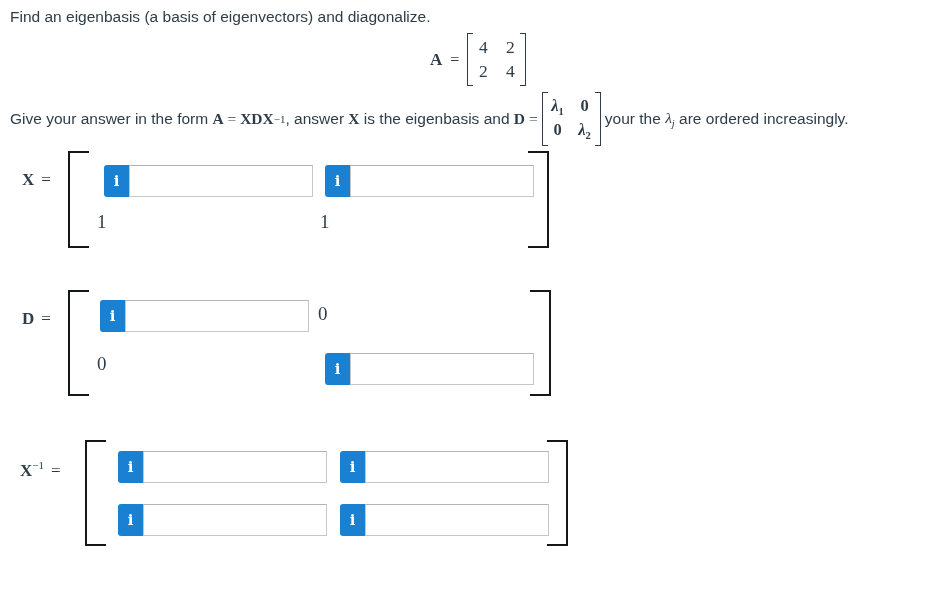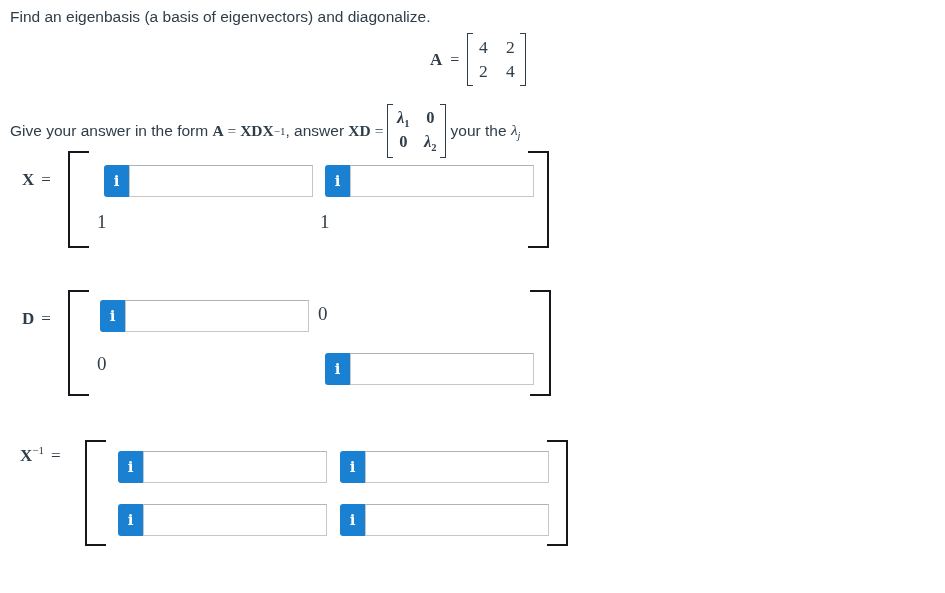--- a/index.html
+++ b/index.html
@@ -24,21 +24,21 @@
         border:1.5px solid #2e3d49;border-right:none;}
   .bmat::after{content:"";position:absolute;right:0;top:0;bottom:0;width:5px;
         border:1.5px solid #2e3d49;border-left:none;}
   .bmat .c{text-align:center;min-width:14px;}
 
   .amat-row{position:absolute;left:430px;top:33px;display:flex;align-items:center;gap:8px;}
   .amat-row .sym{font-size:17px;}
   .amat{font-size:17.5px;}
   .dmat{font-size:16.5px;font-weight:bold;}
 
-  .instruction{position:absolute;left:10px;top:104px;width:935px;font-size:15.5px;
+  .instruction{position:absolute;left:10px;top:92px;width:935px;font-size:15.5px;
         white-space:nowrap;display:flex;align-items:center;gap:0;}
   .instruction > span{white-space:pre;}
 
   
   .arow{position:absolute;left:0;}
   .mat-label{position:absolute;font-size:17px;white-space:nowrap;}
   .mat-label .eq{margin-left:7px;font-weight:normal;}
   .brk{position:absolute;width:19px;top:0;bottom:0;border:2px solid #14181c;}
   .brk-l{border-right:none;}
   .brk-r{border-left:none;}
@@ -71,25 +71,27 @@
   </div>
 
   <div class="instruction">
     <span>Give your answer in the form </span>
       <span class="mb">A</span>
       <span class="ms"> = </span>
       <span class="mb">XDX</span>
       <sup class="msup">−1</sup>
       <span>, answer </span>
       <span class="mb">X</span>
+      <span> is the eigenbasis and </span>
       <span class="mb">D</span>
       <span class="ms"> = </span>
       <span class="bmat dmat"><span class="c"><span class="mi">λ</span><sub class="up">1</sub></span><span class="c">0</span><span class="c">0</span><span class="c"><span class="mi">λ</span><sub class="up">2</sub></span></span>
       <span> your the </span>
       <span><span class="mi">λ</span><sub class="it">j</sub></span>
+      <span> are ordered increasingly.</span>
   </div>
 
   <div class="arow" style="top:151px;width:600px;height:97px;">
     <div class="mat-label" style="left:22px;top:19px;">
       <span class="mb">X</span><span class="ms eq">=</span>
     </div>
     <div class="brk brk-l" style="left:68px;"></div>
     <div class="ig" style="left:104px;top:14px;">
       <button class="ibtn">
           <span>i</span>
@@ -123,21 +125,21 @@
     <div class="ig" style="left:325px;top:63px;">
       <button class="ibtn">
           <span>i</span>
         </button>
       <input value="" style="">
     </div>
     <div class="brk brk-r" style="left:530px;"></div>
   </div>
 
   <div class="arow" style="top:438px;width:620px;height:110px;">
-    <div class="mat-label" style="left:20px;top:6px;">
+    <div class="mat-label" style="left:20px;top:21px;">
       <span class="mb">X</span><sup class="msup">−1</sup><span class="ms eq">=</span>
     </div>
     <div class="brk brk-l" style="left:85px;top:2px;bottom:2px;"></div>
     <div class="ig" style="left:118px;top:13px;">
       <button class="ibtn">
           <span>i</span>
         </button>
       <input value="" style="">
     </div>
     <div class="ig" style="left:340px;top:13px;">

